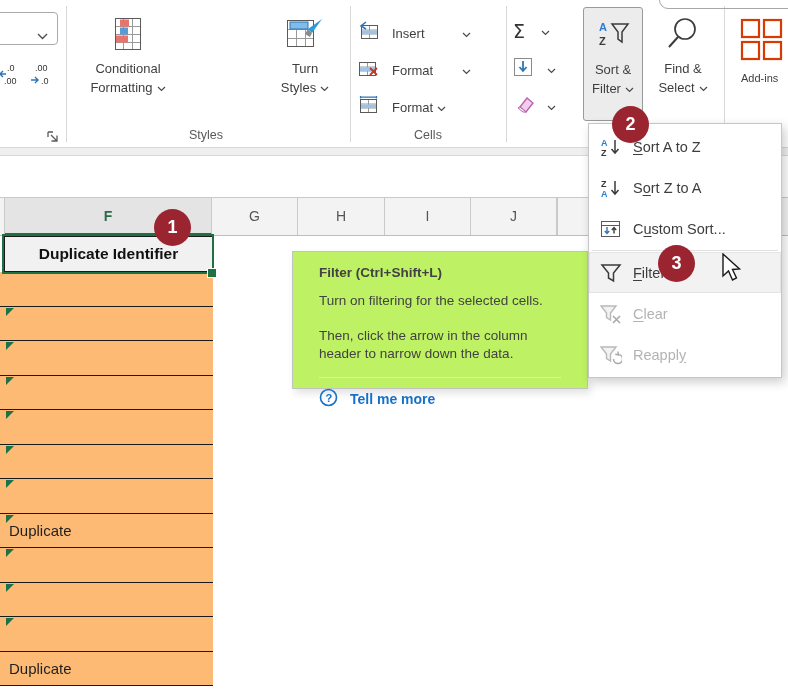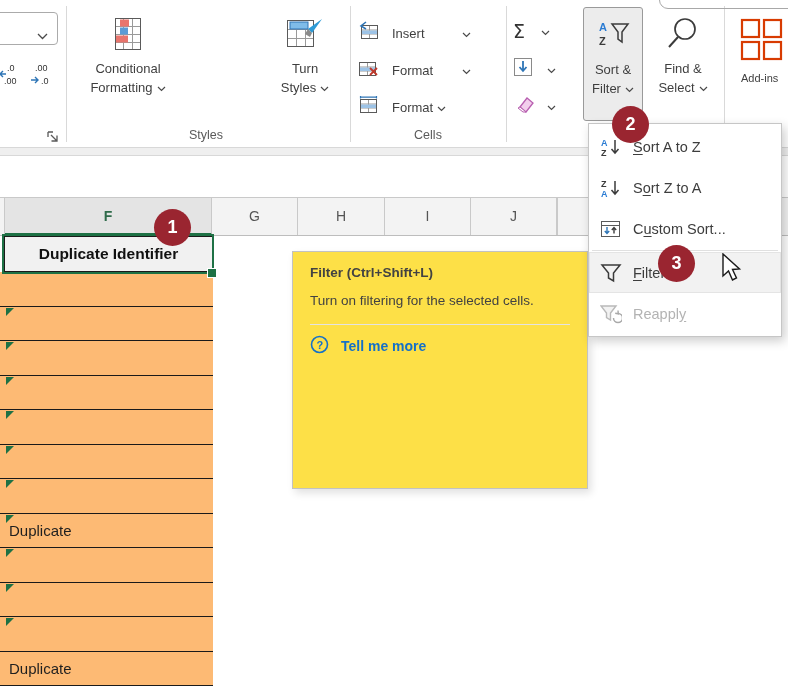--- a/index.html
+++ b/index.html
@@ -33,22 +33,22 @@
   
   .gridline-v{position:absolute;width:1px;background:#1a1a1a;}
   .fheader{position:absolute;left:4px;top:236px;width:209px;height:36px;background:#f1f1f1;border:1px solid #1a1a1a;box-sizing:border-box;
            font-weight:bold;font-size:15.5px;color:#111;text-align:center;line-height:34px;cursor:cell;}
   .frow{position:absolute;left:0;width:213px;border-bottom:1px solid #1a1a1a;box-sizing:border-box;background:#fdba74;cursor:cell;}
   .frow .txt{display:block;padding-left:9px;font-size:15px;color:#1f1f1f;line-height:34px;}
   .tri{position:absolute;left:6px;top:1px;width:0;height:0;border-top:8px solid #1E7145;border-right:8px solid transparent;}
   .selbox{position:absolute;left:2px;top:234px;width:212px;height:40px;border:2px solid #1E7145;box-sizing:border-box;pointer-events:none;}
   .handle{position:absolute;left:207px;top:268px;width:8px;height:8px;background:#1E7145;border:1.5px solid #fff;box-sizing:content-box;}
   
-  .tooltip{position:absolute;left:292px;top:251px;width:296px;height:238px;background:#fde047;border:1px solid #c2c2c2;
-           box-shadow:3px 4px 8px rgba(0,0,0,.12);box-sizing:border-box;padding:13px 17px;z-index:20;}
+  .tooltip{position:absolute;left:292px;top:251px;width:296px;height:138px;background:#bef264;border:1px solid #c2c2c2;
+           box-shadow:3px 4px 8px rgba(0,0,0,.12);box-sizing:border-box;padding:13px 26px;z-index:20;}
   .tooltip .title{font-size:13.5px;font-weight:bold;color:#424242;}
   .tooltip p{margin:0;font-size:13.5px;color:#424242;line-height:1.38;}
   .tooltip .p1{margin-top:12px;}
   .tooltip .p2{margin-top:16px;}
   .tooltip hr{border:none;border-top:1px solid #e3e3e3;margin:13px 0 0 0;}
   .tellme{display:flex;align-items:center;margin-top:10px;cursor:pointer;}
   .tellme .txt{margin-left:12px;font-size:14px;font-weight:bold;color:#1470C8;}
   
   .menu{position:absolute;left:588px;top:123px;width:194px;background:#fff;border:1px solid #c6c6c6;
         box-shadow:3px 4px 10px rgba(0,0,0,.2);box-sizing:border-box;padding:2px 0;z-index:30;}
@@ -311,20 +311,21 @@
           <span class="txt">Duplicate</span>
         </div>
       </div>
     <div class="selbox"></div>
     <div class="handle"></div>
   </div>
 
   <div class="tooltip">
     <div class="title">Filter (Ctrl+Shift+L)</div>
     <p class="p1">Turn on filtering for the selected cells.</p>
+    <p class="p2">Then, click the arrow in the column header to narrow down the data.</p>
     <hr>
     <div class="tellme">
       <span>
         <svg width="19" height="19" font-family="Liberation Sans,sans-serif">
           <circle cx="9.5" cy="9.5" r="8" stroke="#1470C8" stroke-width="1.6" fill="none"></circle>
           <text x="6.6" y="13.5" font-size="11" font-weight="bold" fill="#1470C8">?</text>
         </svg>
       </span>
       <span class="txt">Tell me more</span>
     </div>
@@ -368,20 +369,29 @@
           <svg width="22" height="20">
             <path d="M2 2 H20 L13.5 10 V18 L8.5 15 V10 Z" stroke="#3b3b3b" stroke-width="1.5" fill="none"></path>
           </svg>
         </span>
         <span class="mlbl"><span></span><u>F</u><span>ilter</span></span>
       </div>
       <div class="mitem dis">
         <span class="mic">
           <svg width="22" height="20">
             <path d="M1 2 H16 L10.5 9 V16 L6.5 13.5 V9 Z" stroke="#b9b9b9" stroke-width="1.4" fill="#f2f2f2"></path>
+            <path d="M13 12 L20 19 M20 12 L13 19" stroke="#a9a9a9" stroke-width="1.6" fill="none"></path>
+          </svg>
+        </span>
+        <span class="mlbl"><span></span><u>C</u><span>lear</span></span>
+      </div>
+      <div class="mitem dis">
+        <span class="mic">
+          <svg width="22" height="20">
+            <path d="M1 2 H16 L10.5 9 V16 L6.5 13.5 V9 Z" stroke="#b9b9b9" stroke-width="1.4" fill="#f2f2f2"></path>
             <path d="M13.5 14 a4.5 4.5 0 1 0 4.5 -4.5" stroke="#a9a9a9" stroke-width="1.5" fill="none"></path>
             <path d="M18 6.5 L18.3 9.8 L15.2 9.2" stroke="#a9a9a9" stroke-width="1.4" fill="none"></path>
           </svg>
         </span>
         <span class="mlbl"><span>Reappl</span><u>y</u><span></span></span>
       </div>
     </div>
 
   <div id="badges">
       <div class="badge" style="left: 154px; top: 209px;">1</div>

